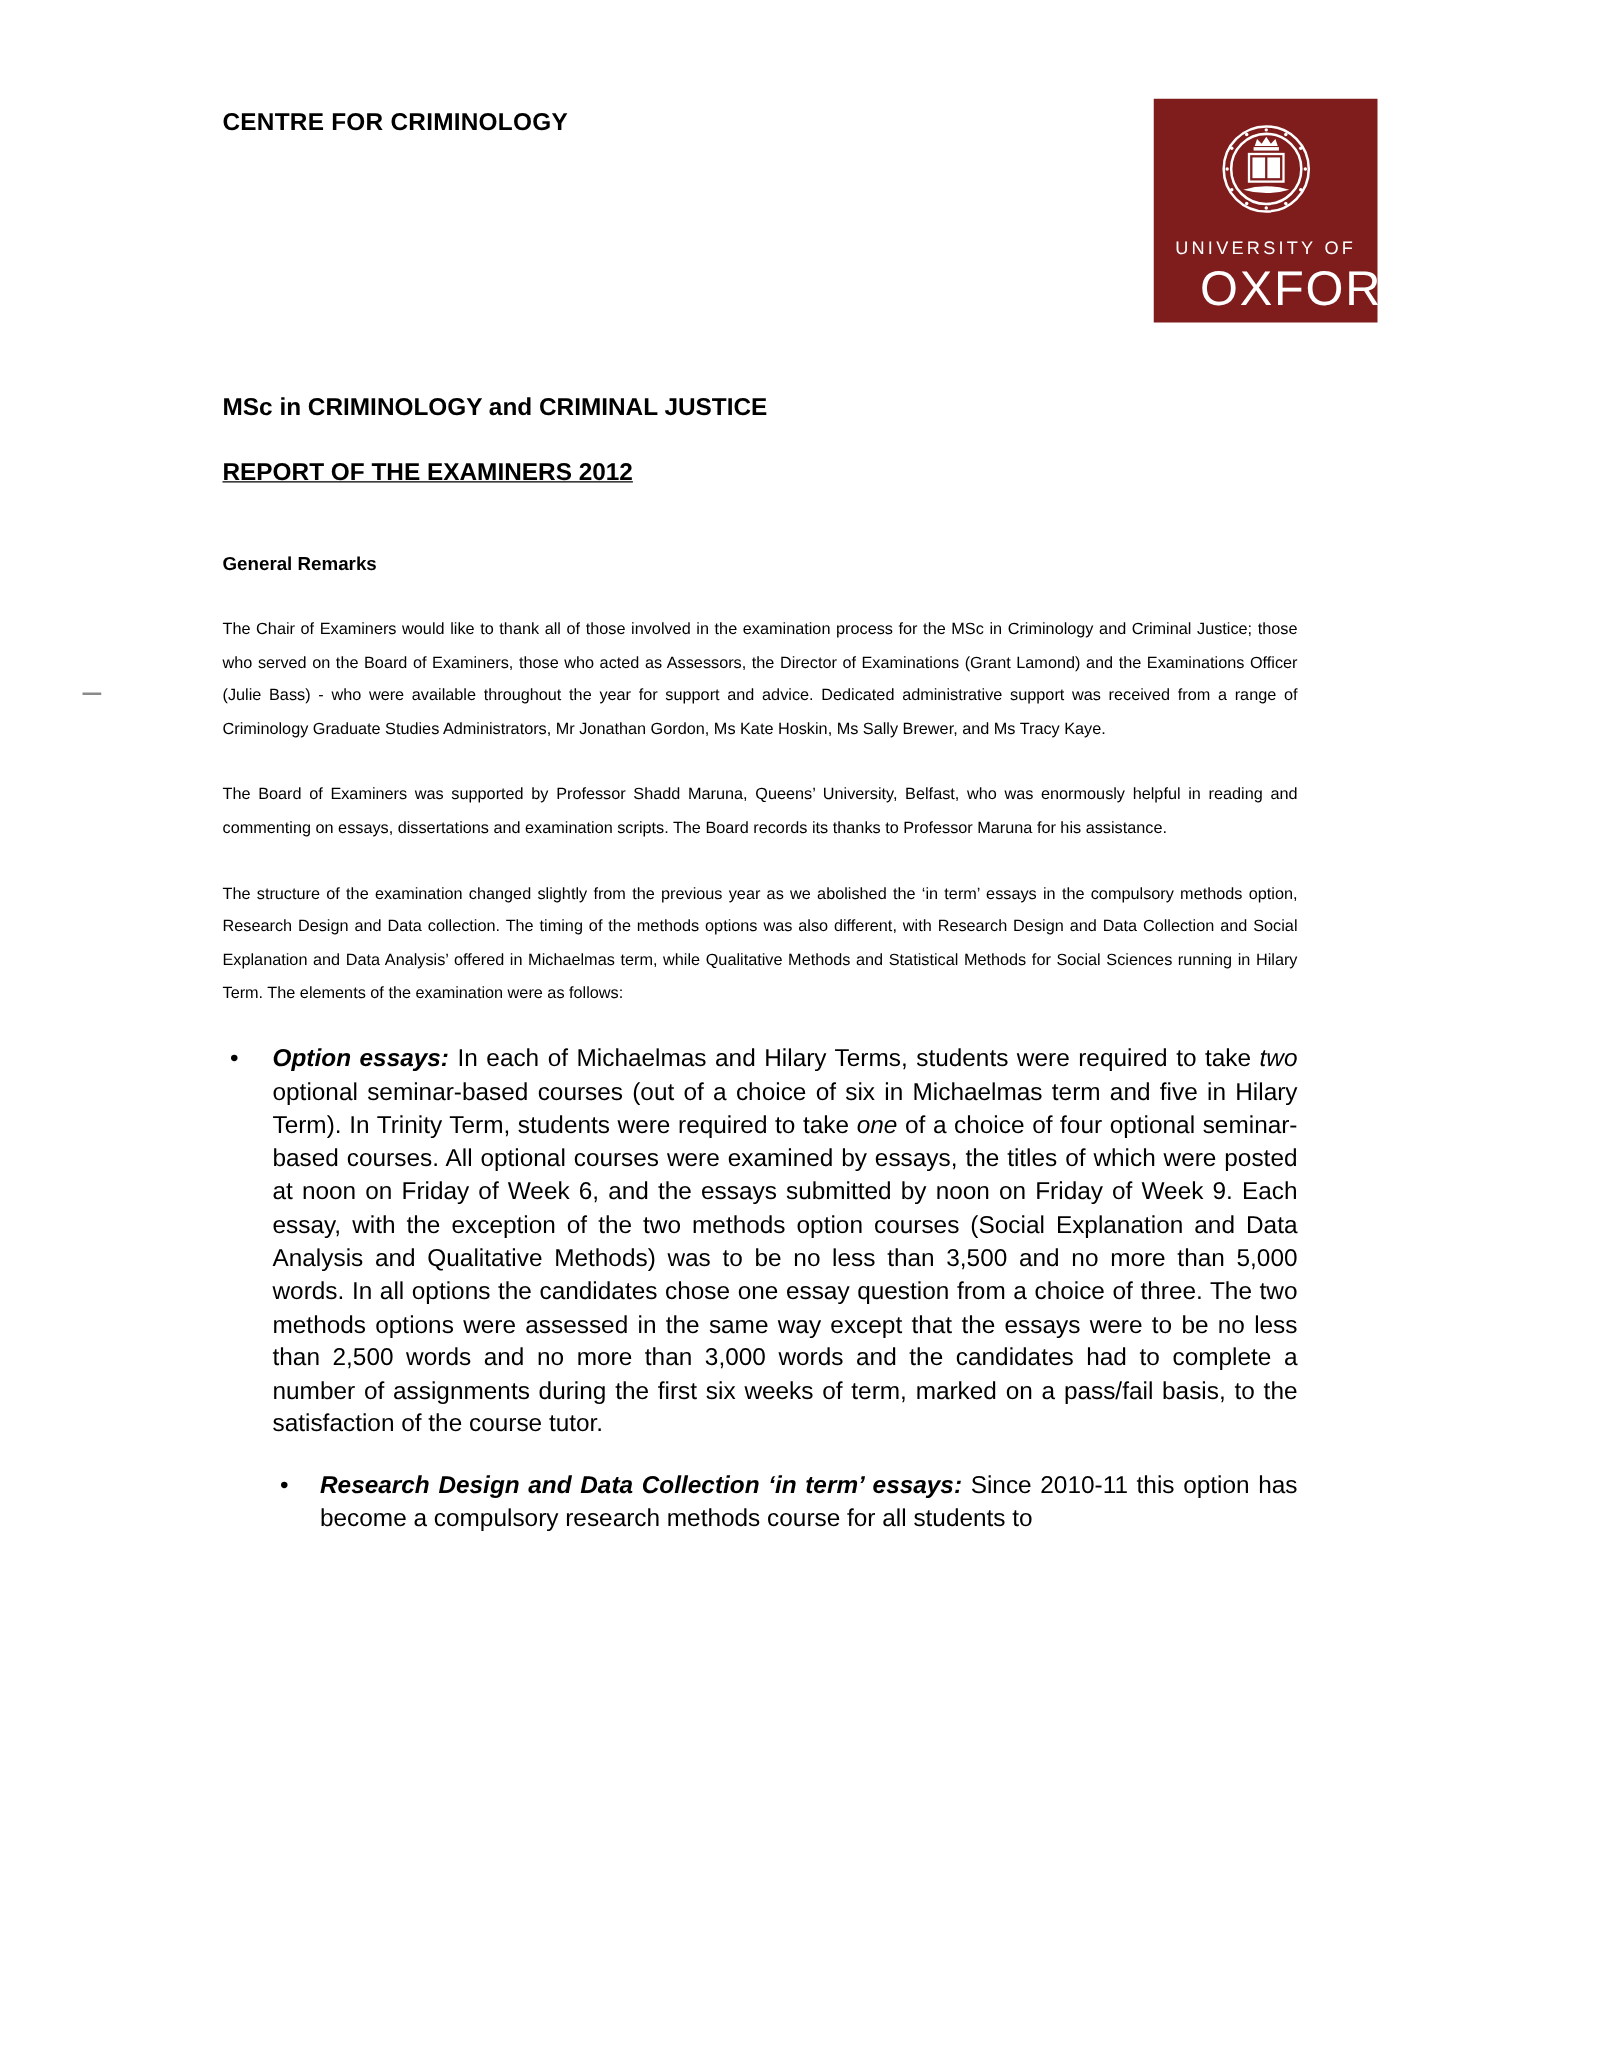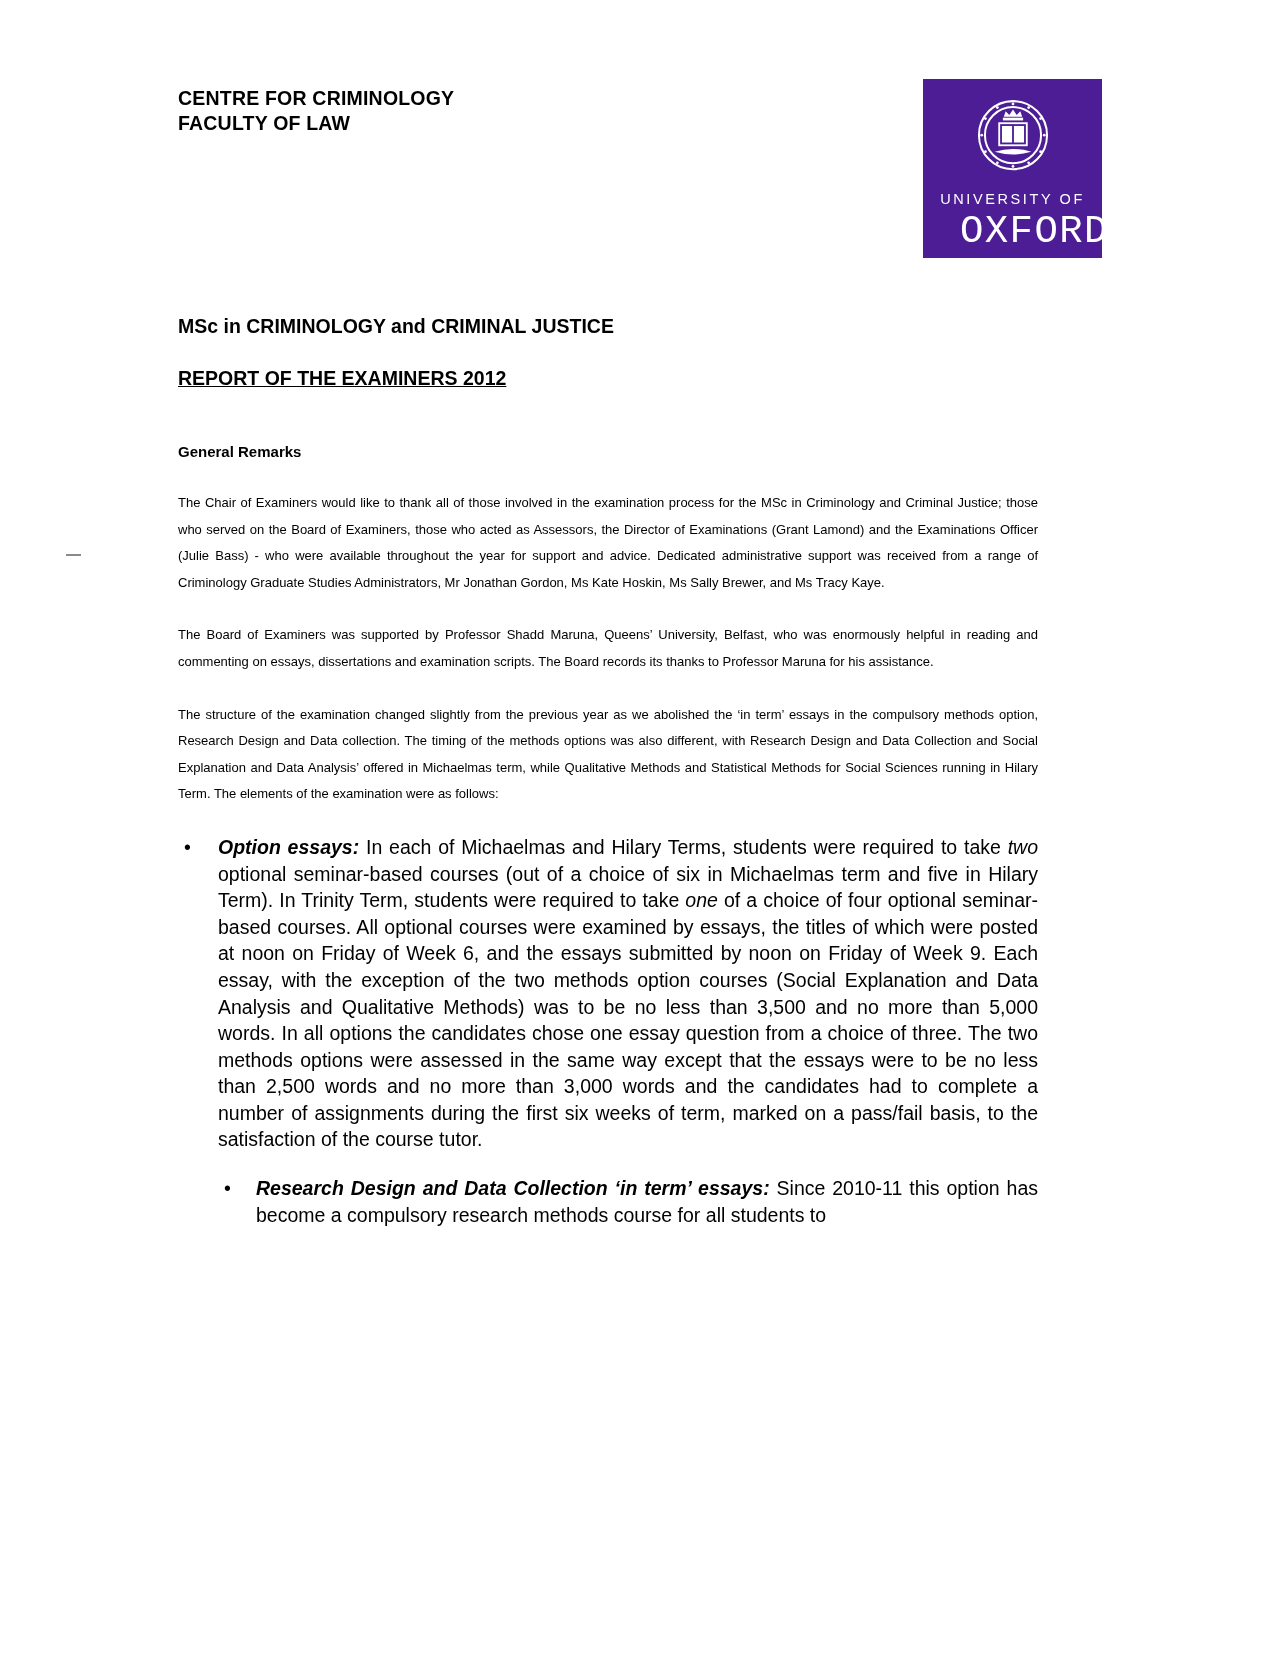--- a/index.html
+++ b/index.html
@@ -34,21 +34,21 @@
     line-height: 25px;
   }
 
   
   .logo-block {
     position: absolute;
     top: 79px;
     left: 923px;
     width: 179px;
     height: 179px;
-    background: #4c1d95;
+    background: #7f1d1d;
   }
   .crest {
     position: absolute;
     top: 12px;
     left: 50%;
     transform: translateX(-50%);
     width: 92px;
     height: 92px;
   }
   .logo-univ {
@@ -62,21 +62,21 @@
     font-size: 14.5px;
     letter-spacing: 2.6px;
   }
   .logo-oxford {
     position: absolute;
     left: 0;
     right: 0;
     top: 131px;
     text-align: center;
     color: #ffffff;
-    font-family: Liberation Mono, monospace;
+    font-family: Liberation Sans, sans-serif;
     font-size: 39px;
     letter-spacing: 1.4px;
     line-height: 44px;
     padding-left: 37px;
   }
 
   
   .doc-title {
     position: absolute;
     left: 178px;
@@ -151,21 +151,20 @@
     background: #8a8a8a;
   }
 </style>
 </head>
 <body>
 
 <div class="page">
 
   <div class="header">
     <div class="dept-line">CENTRE FOR CRIMINOLOGY</div>
-    <div class="dept-line">FACULTY OF LAW</div>
   </div>
 
   <div class="logo-block">
     <svg class="crest" viewBox="0 0 100 100" aria-hidden="true">
       <g fill="none" stroke="#ffffff" stroke-width="2.2">
         <circle cx="50" cy="48" r="37"></circle>
         <circle cx="50" cy="48" r="30.5"></circle>
       </g>
       <g fill="#ffffff">
 

